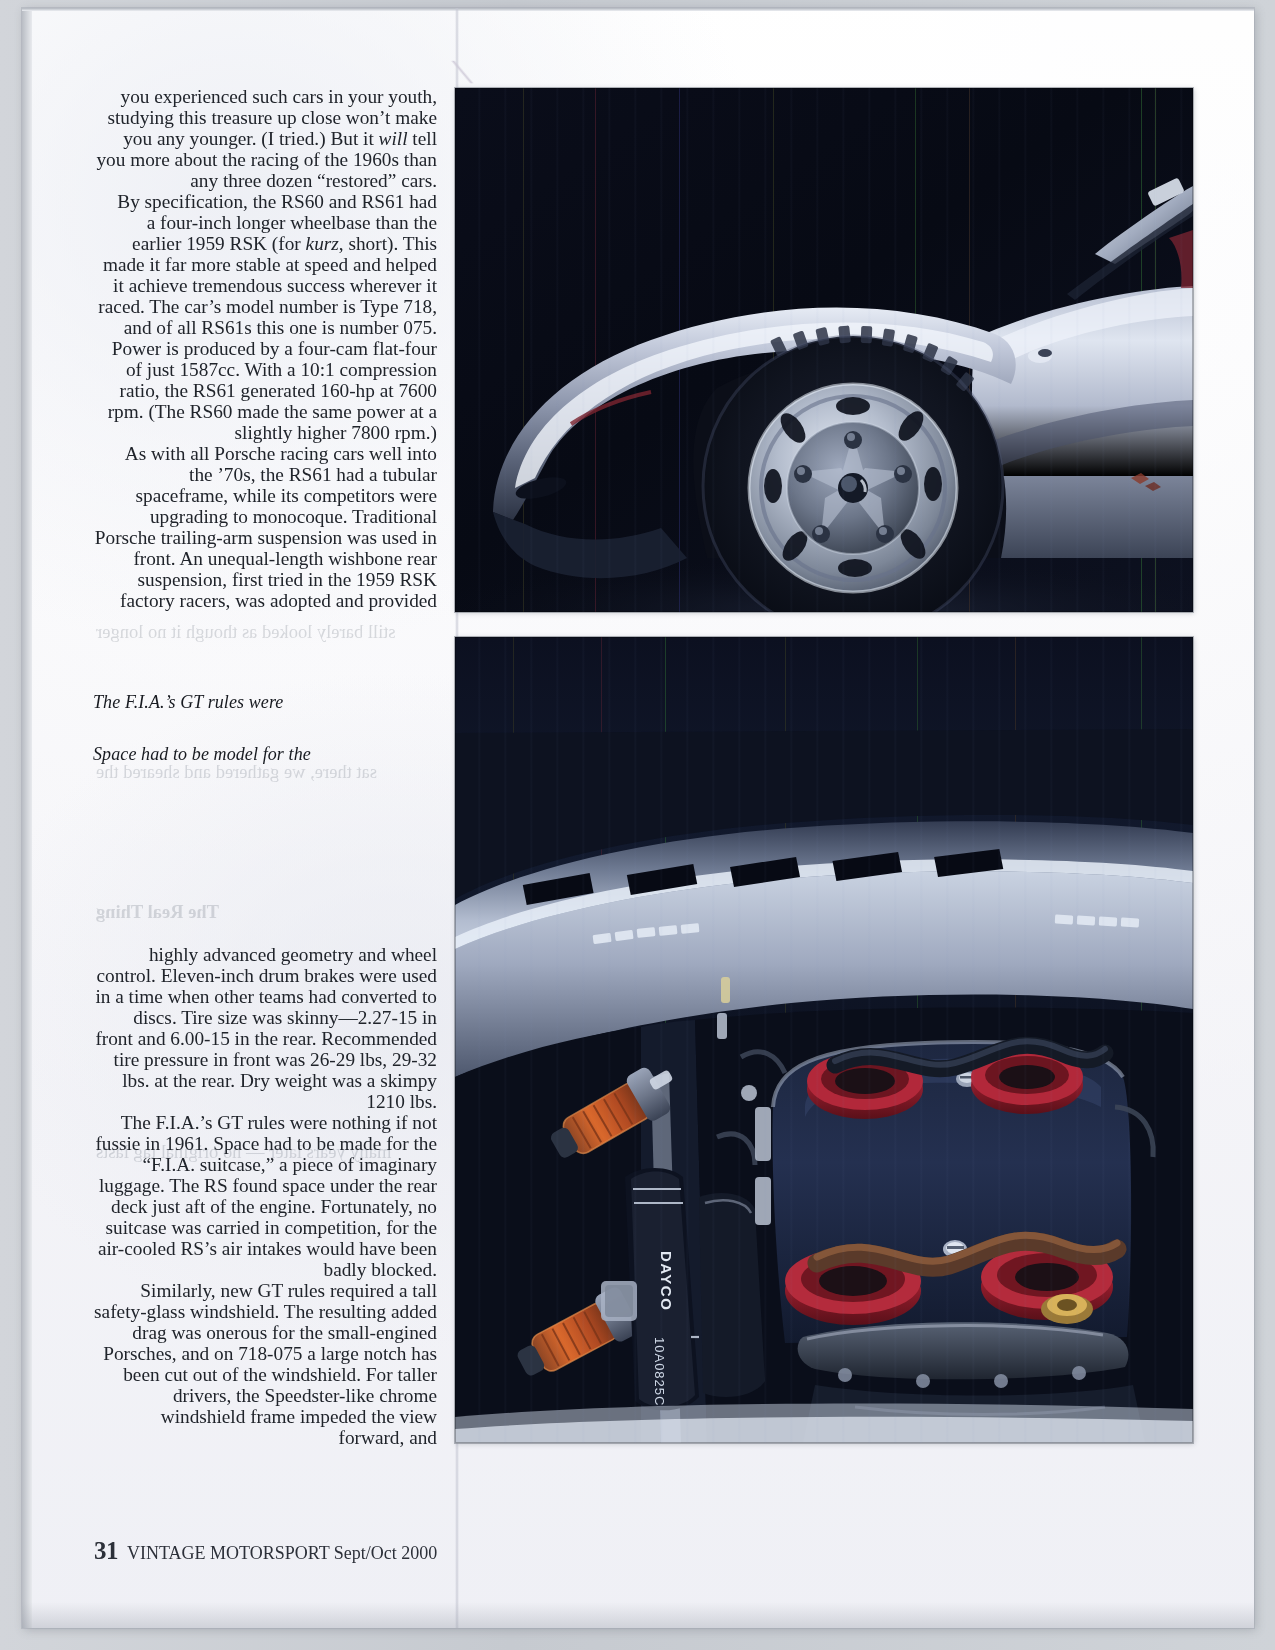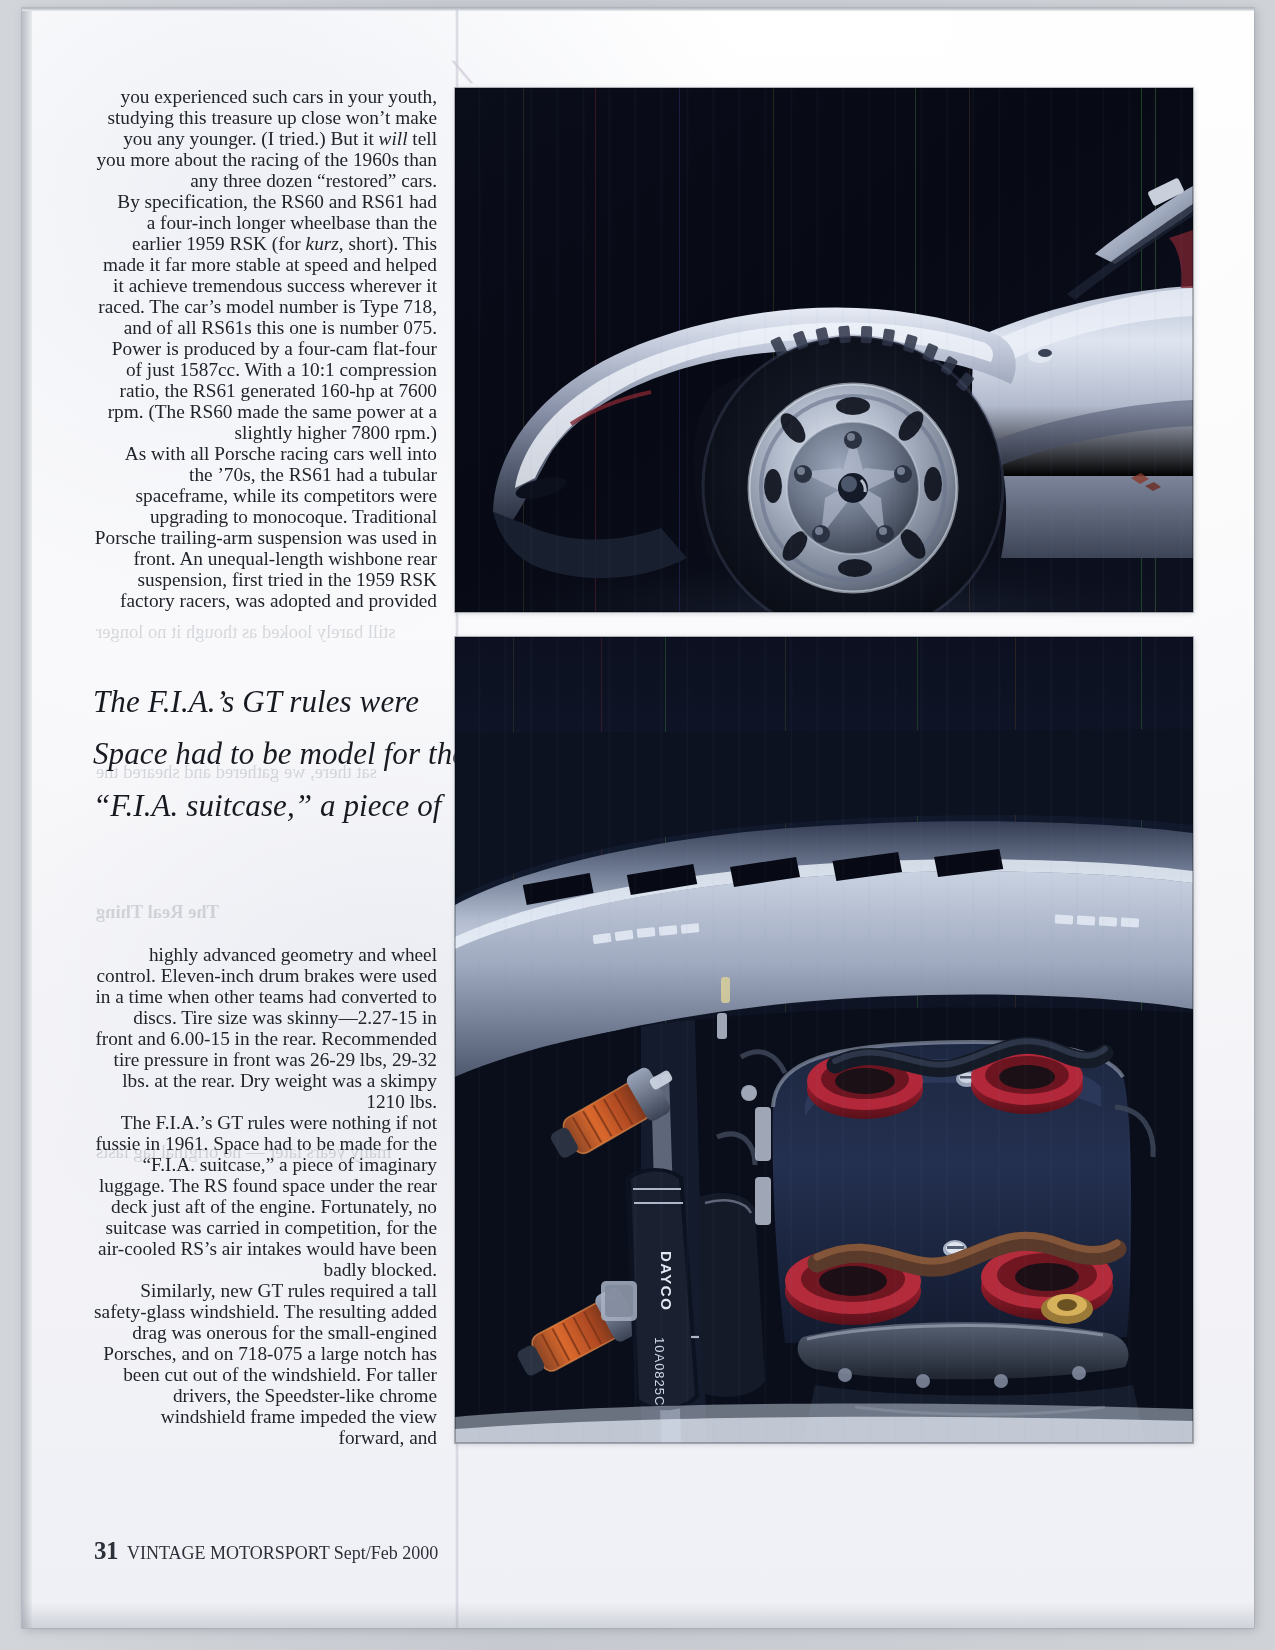--- a/index.html
+++ b/index.html
@@ -58,21 +58,21 @@
   .body-copy p{margin:0;}
   .body-copy p.ind{text-indent:19px;}
   .body-copy i{font-style:italic;}
 
   #col-top{top:86px;}
   #col-bottom{top:944px;}
 
   
   #pull-quote{
     position:absolute;left:93px;top:676px;width:350px;
-    font-size:31px;line-height:52px;font-style:italic;color:#171a20;
+    font-size:18px;line-height:52px;font-style:italic;color:#171a20;
     letter-spacing:.1px;
   }
   #pull-quote div{white-space:nowrap;}
 
   
   .ghost{
     position:absolute;color:rgba(70,78,96,.20);
     transform:scaleX(-1);
     font-size:18.5px;line-height:25px;text-align:right;
     pointer-events:none;user-select:none;
@@ -128,32 +128,31 @@
 
 <div class="text-col body-copy" id="col-top">
   <p>you experienced such cars in your youth, studying this treasure up close won’t make you any younger. (I tried.) But it <i>will</i> tell you more about the racing of the 1960s than any three dozen “restored” cars.</p>
   <p class="ind">By specification, the RS60 and RS61 had a four-inch longer wheelbase than the earlier 1959 RSK (for <i>kurz</i>, short). This made it far more stable at speed and helped it achieve tremendous success wherever it raced. The car’s model number is Type 718, and of all RS61s this one is number 075. Power is produced by a four-cam flat-four of just 1587cc. With a 10:1 compression ratio, the RS61 generated 160-hp at 7600 rpm. (The RS60 made the same power at a slightly higher 7800 rpm.)</p>
   <p class="ind">As with all Porsche racing cars well into the ’70s, the RS61 had a tubular spaceframe, while its competitors were upgrading to monocoque. Traditional Porsche trailing-arm suspension was used in front. An unequal-length wishbone rear suspension, first tried in the 1959 RSK factory racers, was adopted and provided</p>
 </div>
 
 <div id="pull-quote">
   <div>The F.I.A.’s GT rules were</div>
   <div>Space had to be model for the</div>
-  <div>“F.I.A. suitcase,” a piece of</div>
 </div>
 
 <div class="text-col body-copy" id="col-bottom">
   <p>highly advanced geometry and wheel control. Eleven-inch drum brakes were used in a time when other teams had converted to discs. Tire size was skinny—2.27-15 in front and 6.00-15 in the rear. Recommended tire pressure in front was 26-29 lbs, 29-32 lbs. at the rear. Dry weight was a skimpy 1210 lbs.</p>
   <p class="ind">The F.I.A.’s GT rules were nothing if not fussie in 1961. Space had to be made for the “F.I.A. suitcase,” a piece of imaginary luggage. The RS found space under the rear deck just aft of the engine. Fortunately, no suitcase was carried in competition, for the air-cooled RS’s air intakes would have been badly blocked.</p>
   <p class="ind">Similarly, new GT rules required a tall safety-glass windshield. The resulting added drag was onerous for the small-engined Porsches, and on 718-075 a large notch has been cut out of the windshield. For taller drivers, the Speedster-like chrome windshield frame impeded the view forward, and</p>
 </div>
 
 <div id="footer">
   <span id="folio-number">31</span><span id="folio-text"><span>VINTAGE MOTORSPORT</span>
-    <span>Sept/Feb 2000</span></span>
+    <span>Sept/Oct 2000</span></span>
 </div>
 
 <div class="photo-frame" id="photo-top">
   <svg width="738" height="524" viewBox="0 0 738 524">
     <defs>
       <linearGradient id="tbg" x1="0" y1="0" x2="1" y2="1">
         <stop offset="0%" stop-color="#0a0d1a"></stop>
         <stop offset="45%" stop-color="#070a14"></stop>
         <stop offset="100%" stop-color="#0d1120"></stop>
       </linearGradient>

